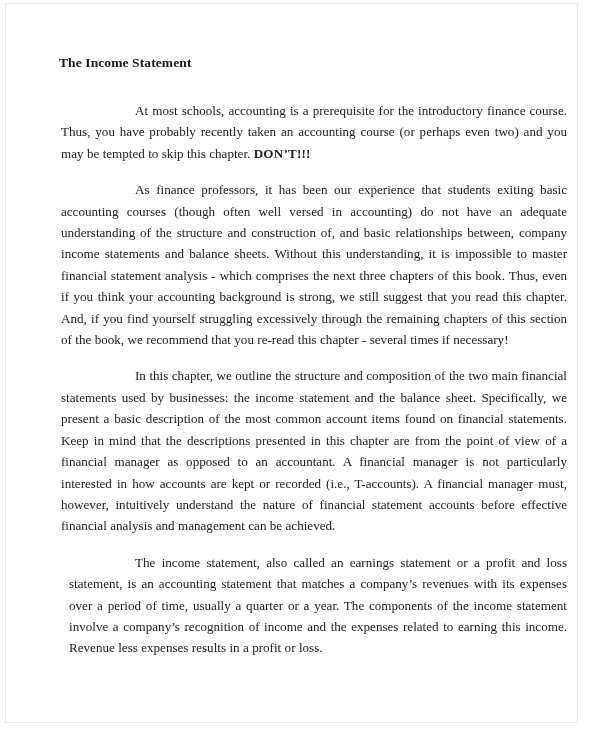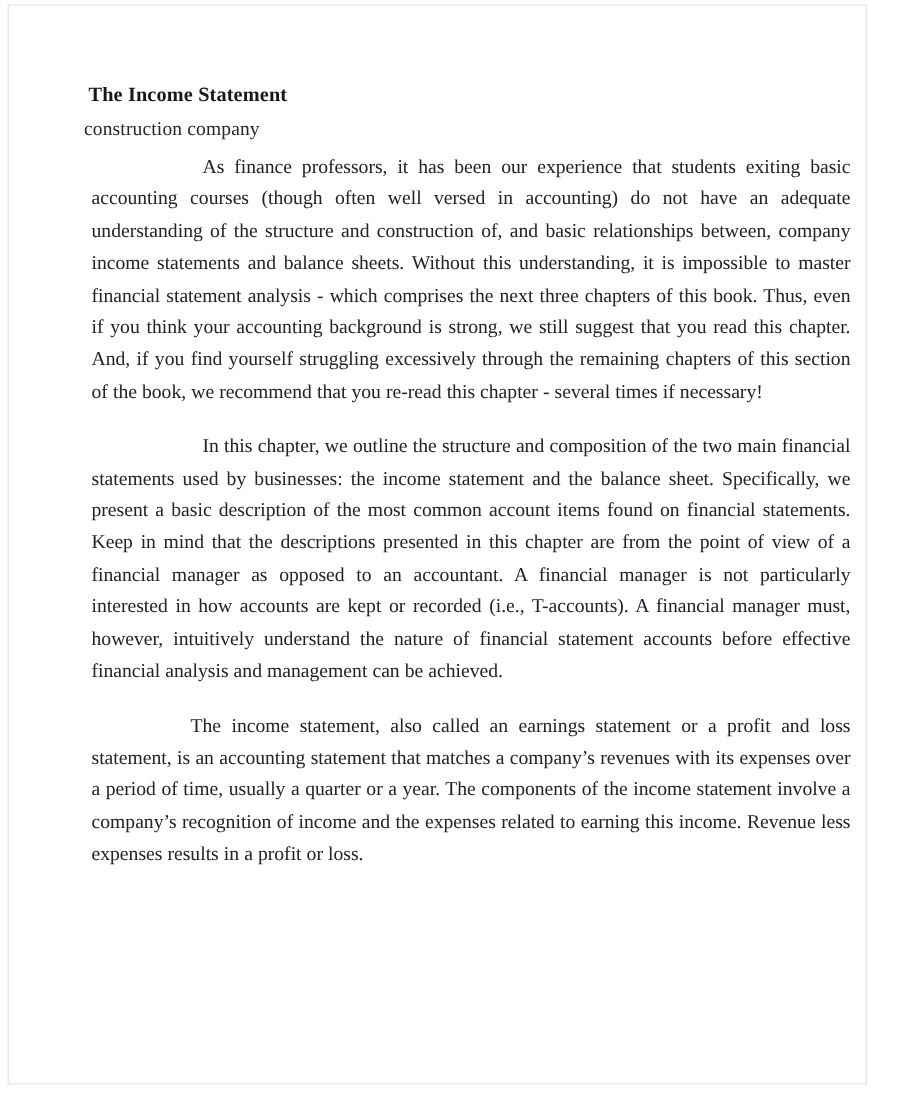--- a/index.html
+++ b/index.html
@@ -73,39 +73,40 @@
     color: #222228;
     word-spacing: 0.1px;
   }
 
   .para:last-child {
     margin-bottom: 0;
   }
 
   .para.p-indent-small {
     text-indent: 66px;
+    margin-left: 8px;
   }
 
   .strong-shout {
     font-weight: bold;
     letter-spacing: 0.2px;
   }
 </style>
 </head>
 <body>
 
 <div class="page">
   <div class="page-inner">
 
     <div class="doc-title">The Income Statement</div>
 
-    <div class="doc-subtitle">construction company</div>
 
     <div class="body-block">
 
+      <p class="para"><span>At most schools, accounting is a prerequisite for the introductory finance course. Thus, you have probably recently taken an accounting course (or perhaps even two) and you may be tempted to skip this chapter. </span><span class="strong-shout">DON’T!!!</span></p>
 
       <p class="para">As finance professors, it has been our experience that students exiting basic accounting courses (though often well versed in accounting) do not have an adequate understanding of the structure and construction of, and basic relationships between, company income statements and balance sheets. Without this understanding, it is impossible to master financial statement analysis - which comprises the next three chapters of this book. Thus, even if you think your accounting background is strong, we still suggest that you read this chapter. And, if you find yourself struggling excessively through the remaining chapters of this section of the book, we recommend that you re-read this chapter - several times if necessary!</p>
 
       <p class="para">In this chapter, we outline the structure and composition of the two main financial statements used by businesses: the income statement and the balance sheet. Specifically, we present a basic description of the most common account items found on financial statements. Keep in mind that the descriptions presented in this chapter are from the point of view of a financial manager as opposed to an accountant. A financial manager is not particularly interested in how accounts are kept or recorded (i.e., T-accounts). A financial manager must, however, intuitively understand the nature of financial statement accounts before effective financial analysis and management can be achieved.</p>
 
       <p class="para p-indent-small">The income statement, also called an earnings statement or a profit and loss statement, is an accounting statement that matches a company’s revenues with its expenses over a period of time, usually a quarter or a year. The components of the income statement involve a company’s recognition of income and the expenses related to earning this income. Revenue less expenses results in a profit or loss.</p>
 
     </div>
   </div>
 </div>

